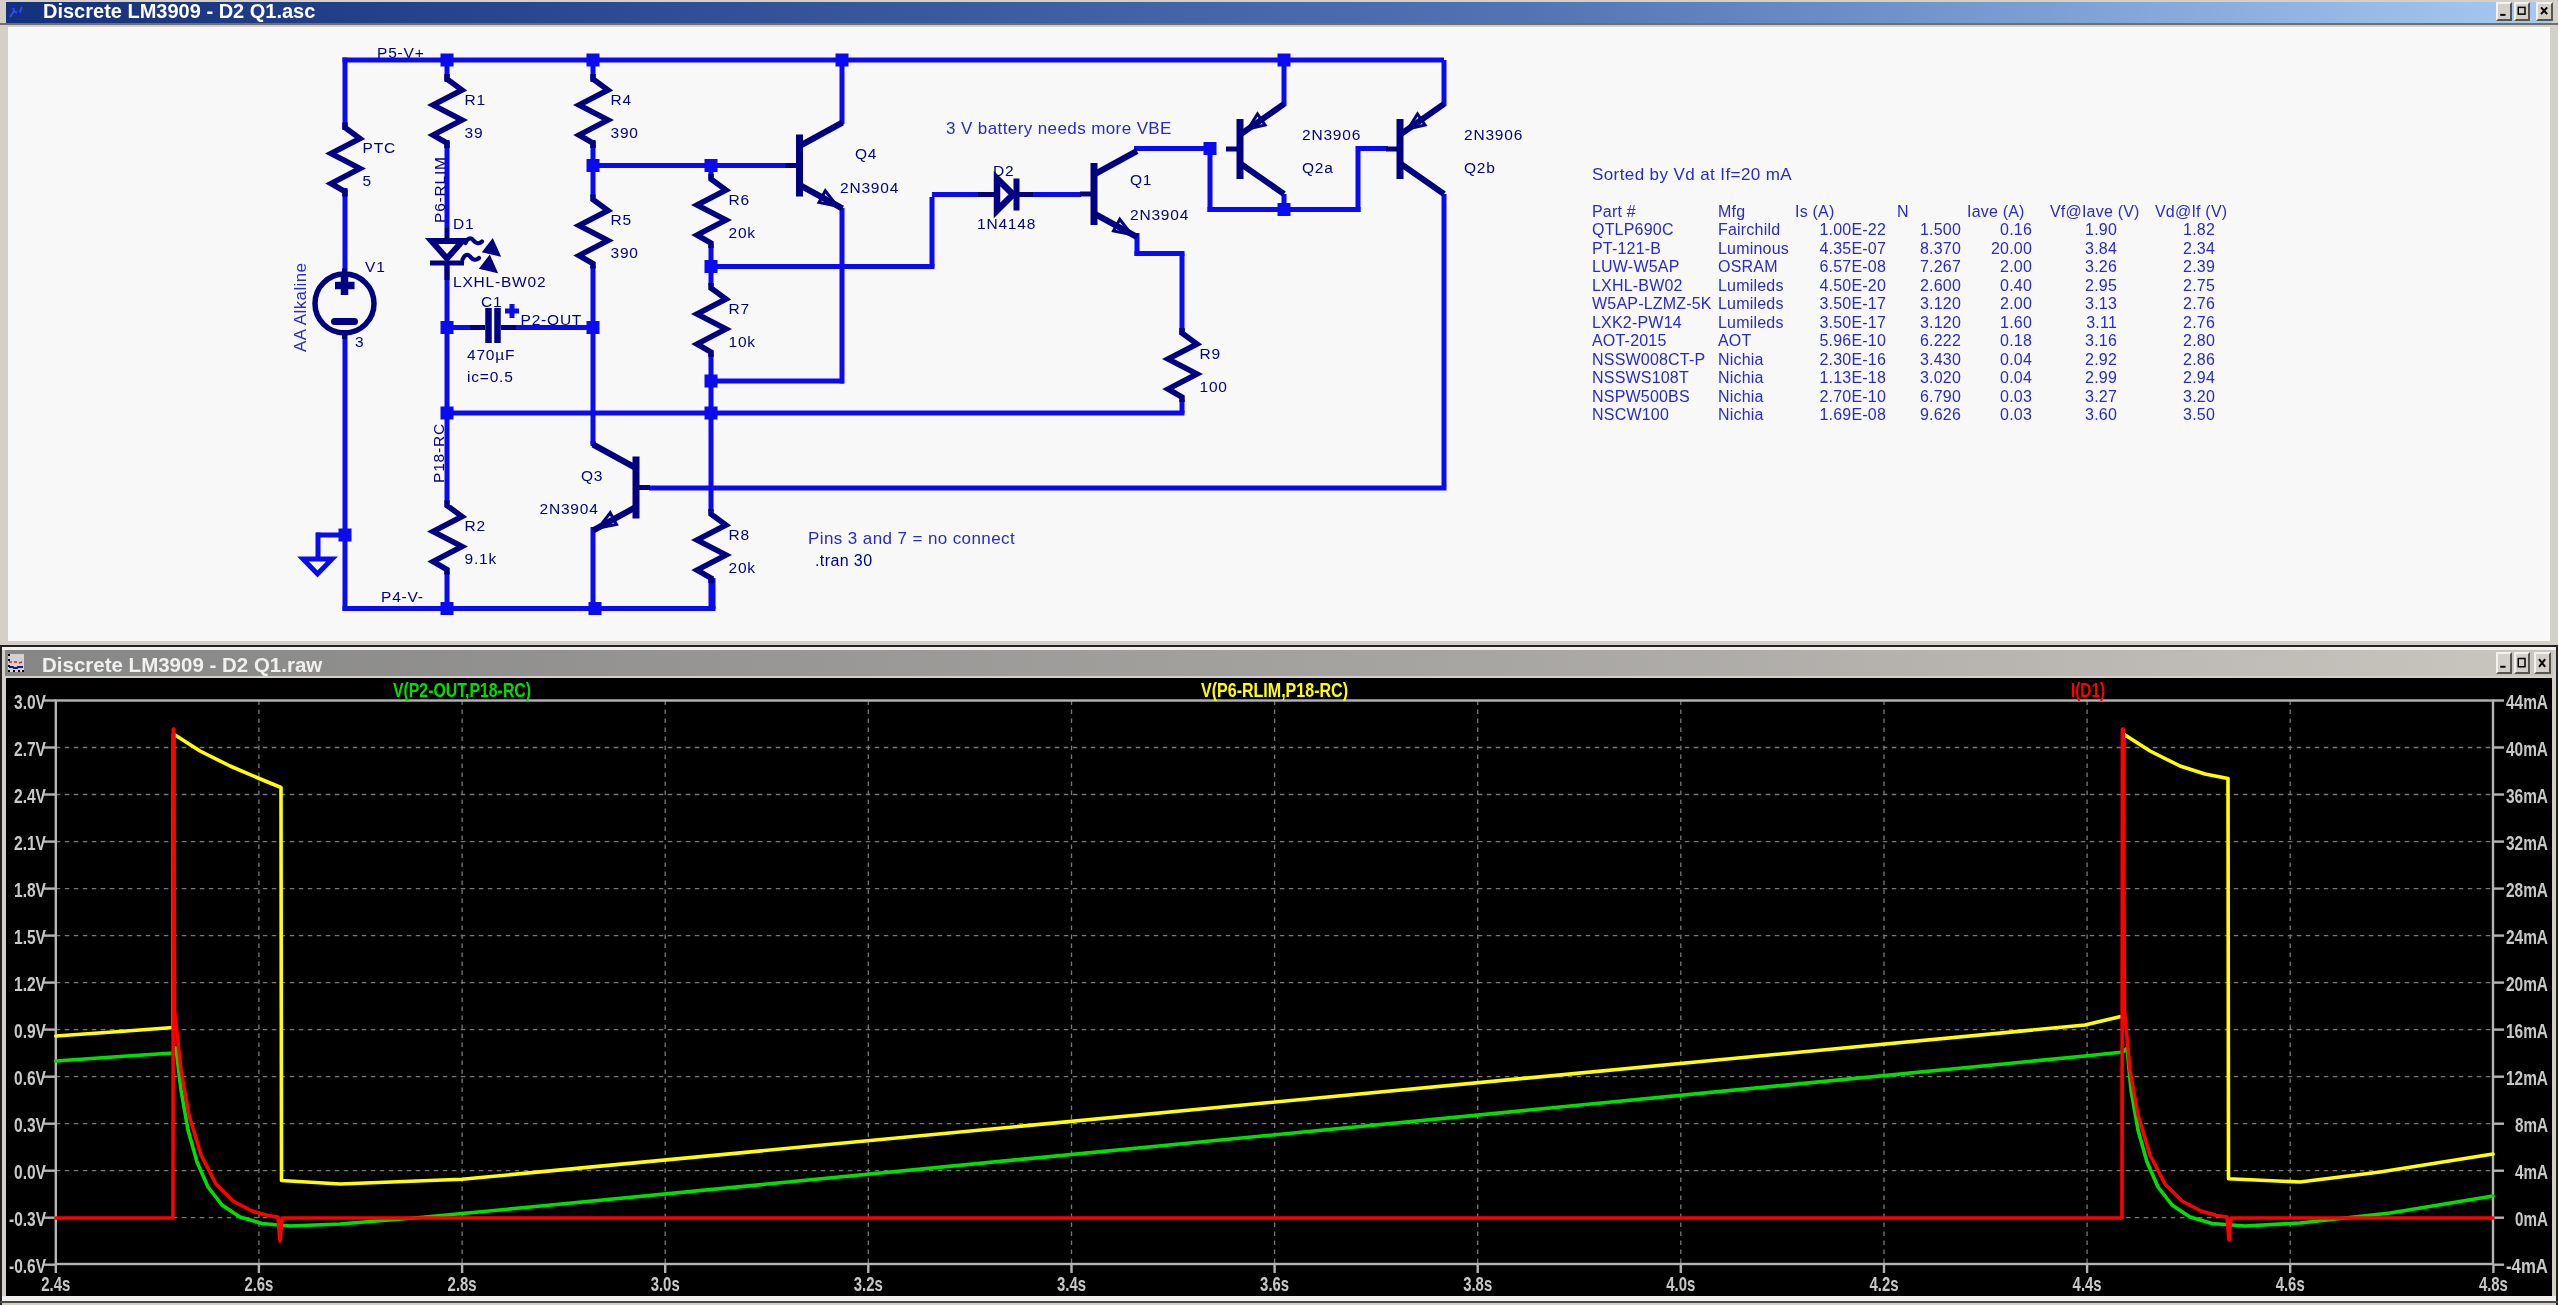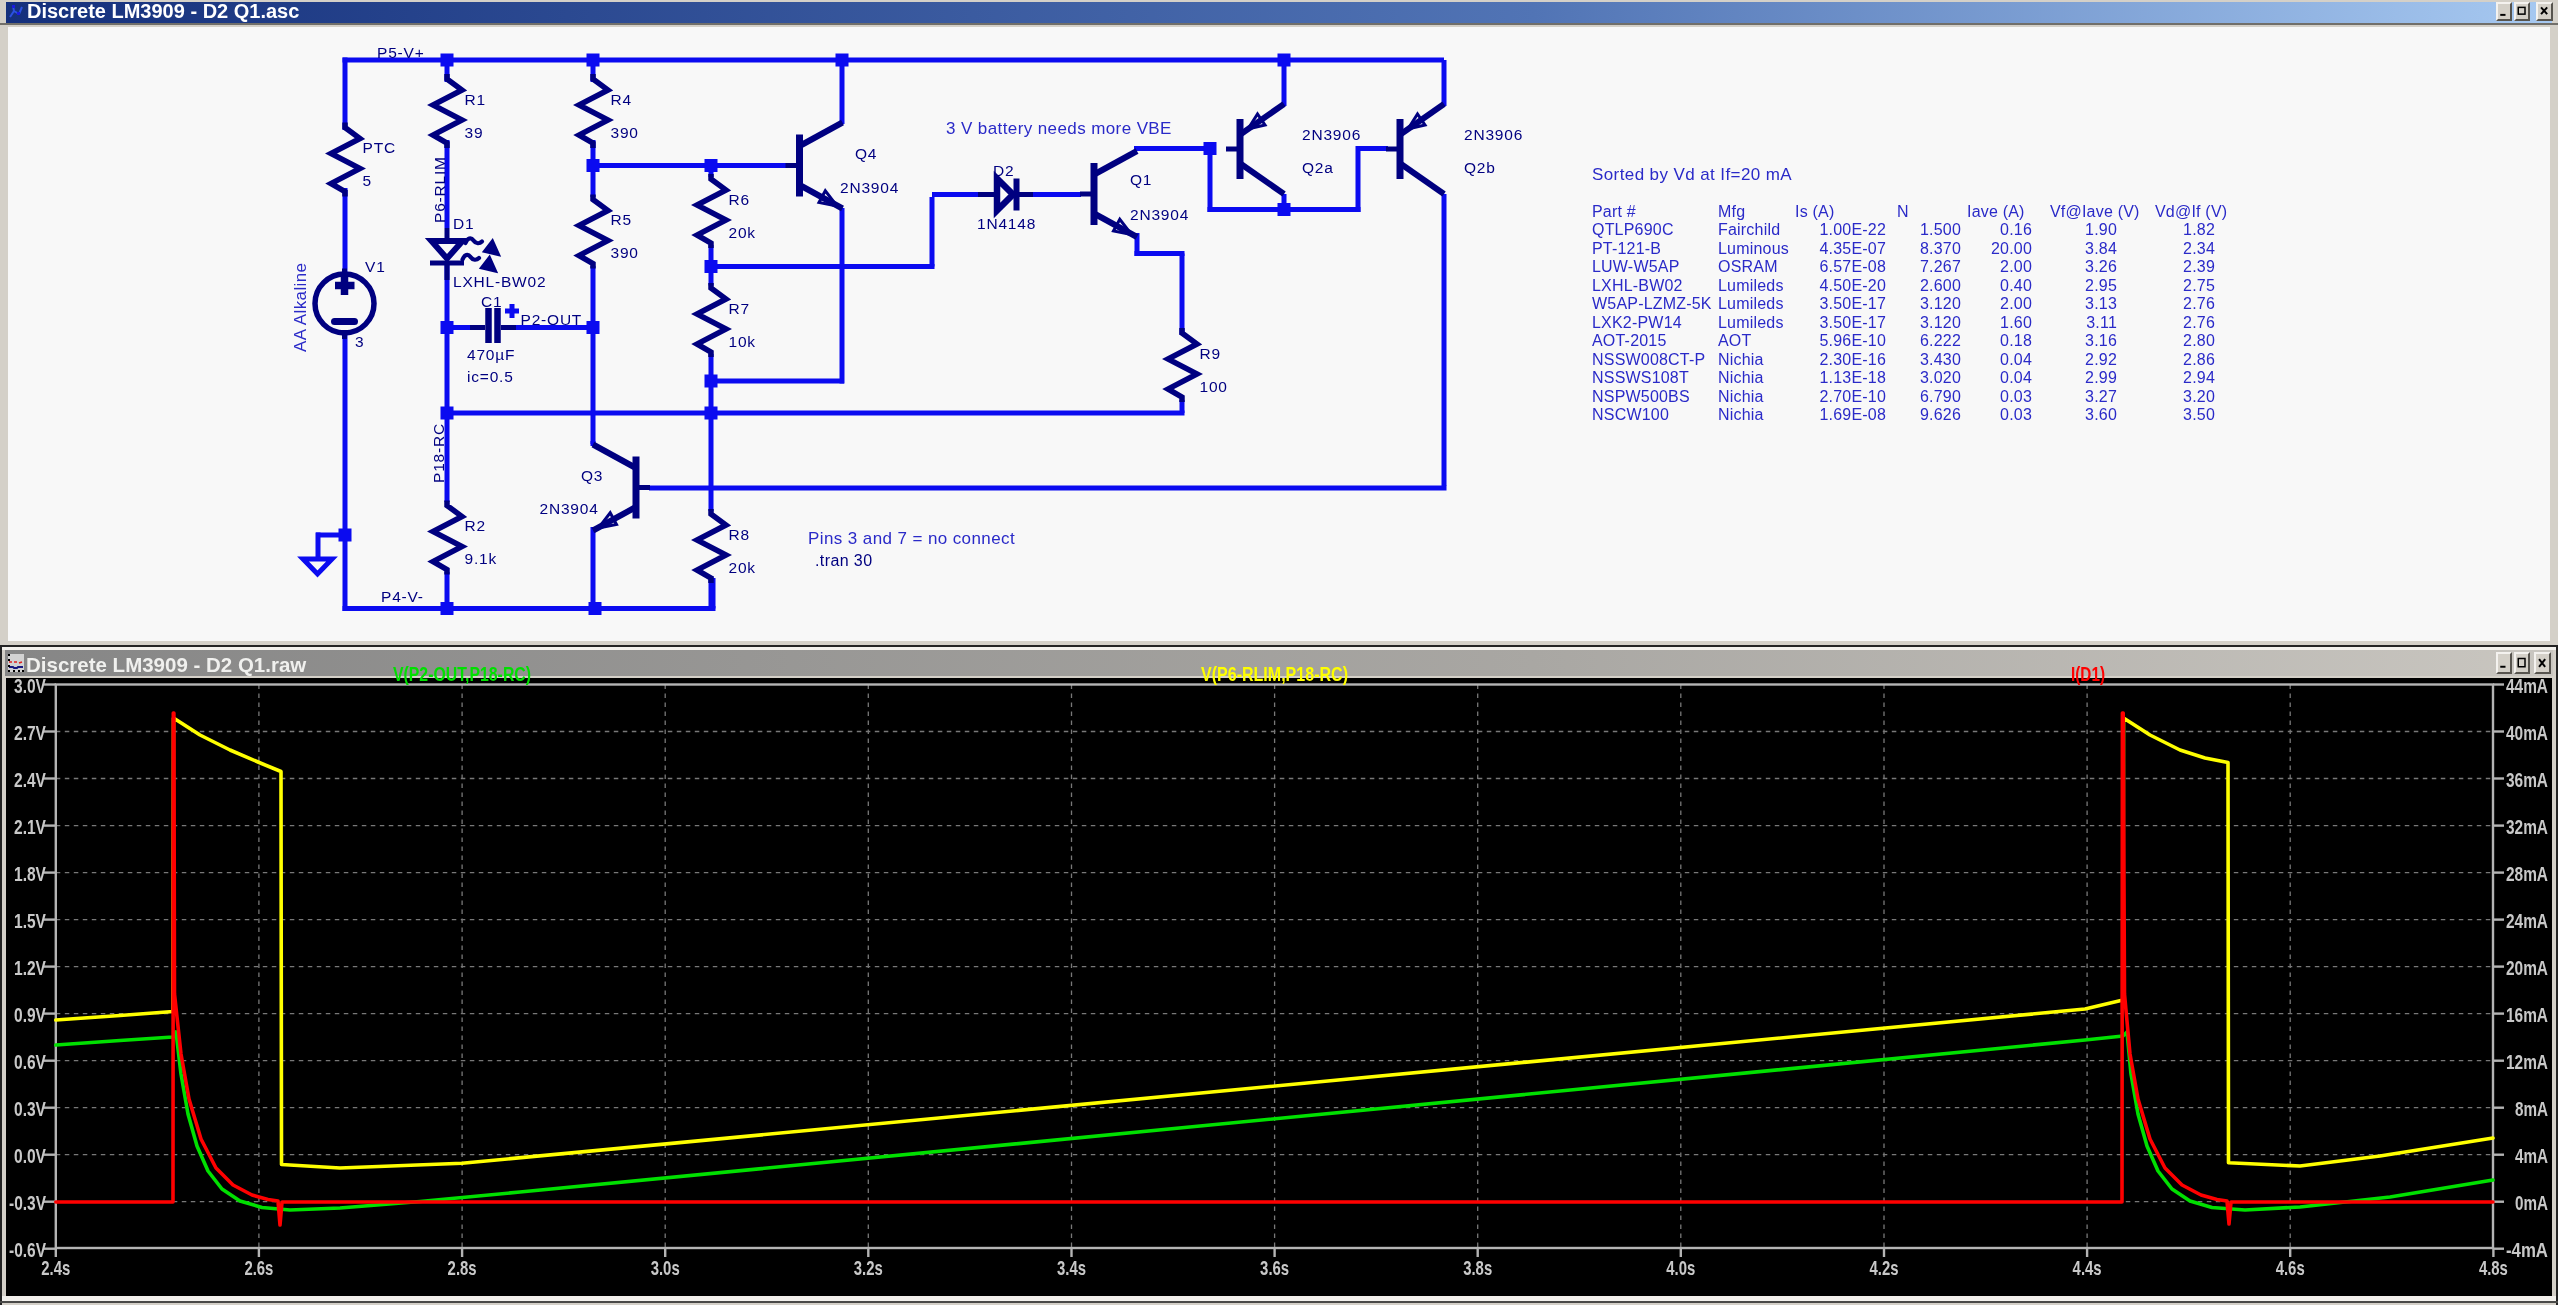--- a/index.html
+++ b/index.html
@@ -1,18 +1,18 @@
 <!DOCTYPE html>
 <html><head><meta charset="utf-8"><title>LTspice</title>
 <style>
 html,body{margin:0;padding:0;background:#d4d0c8;width:2558px;height:1305px;overflow:hidden;
 font-family:"Liberation Sans",sans-serif;}
 .win{position:absolute;left:0;width:2558px;}
 .tb{position:absolute;overflow:hidden;white-space:nowrap;}
-.tt{position:absolute;font-weight:bold;white-space:nowrap;}
+.tt{position:absolute;font-weight:bold;white-space:nowrap;margin-left:16px;}
 .btn{position:absolute;background:#d4d0c8;border-top:2px solid #f4f2ef;border-left:2px solid #f4f2ef;border-right:2px solid #57544e;border-bottom:2px solid #57544e;box-sizing:border-box;}
 .glyph{position:absolute;left:0;top:0;width:100%;height:100%;}
 </style></head>
 <body>
 <div class="win" style="top:0;height:645px;background:#d4d0c8;">
  <div class="tb" style="left:6px;top:2px;right:6px;height:21px;background:linear-gradient(90deg,#15307c 0%,#5174b5 60%,#a7c9f1 100%);"></div>
  <div style="position:absolute;left:8px;top:3px;width:17px;height:17px;"><svg width="17" height="17" viewBox="0 0 17 17">
         <path d="M2,14 L6,8 M6,8 L5,3 M6,8 L11,11 M11,11 L14,4" stroke="#2b51e0" stroke-width="2" fill="none"></path>
         <rect x="4" y="2" width="3" height="3" fill="#1a1adf"></rect>
         <rect x="9" y="9" width="3" height="3" fill="#1a1adf"></rect>
@@ -330,21 +330,21 @@
       <svg class="glyph" viewBox="0 0 16 22">
         <rect x="3" y="5" width="9" height="11" fill="none" stroke="#000" stroke-width="2"></rect>
       </svg>
     </div>
  <div class="btn" style="left:2534px;top:7px;width:17px;height:22px;">
       <svg class="glyph" viewBox="0 0 17 22">
         <path d="M4,6 L12,16 M12,6 L4,16" stroke="#000" stroke-width="2.6"></path>
       </svg>
     </div>
  <div style="position:absolute;left:6px;top:33px;width:2546px;height:619px;background:#000;"></div>
- <div style="position:absolute;left:8px;top:17px;width:2542px;height:619px;"><svg width="2542" height="619" viewBox="8 678 2542 619" font-family="Liberation Sans,sans-serif">
+ <div style="position:absolute;left:8px;top:33px;width:2542px;height:619px;"><svg width="2542" height="619" viewBox="8 678 2542 619" font-family="Liberation Sans,sans-serif">
         <line x1="258.9" y1="700.5" x2="258.9" y2="1264" stroke="#787878" stroke-width="1.3" stroke-dasharray="4.5 4.5"></line>
         <line x1="55.8" y1="747.5" x2="2493" y2="747.5" stroke="#787878" stroke-width="1.3" stroke-dasharray="4.5 4.5"></line>
         <line x1="462.1" y1="700.5" x2="462.1" y2="1264" stroke="#787878" stroke-width="1.3" stroke-dasharray="4.5 4.5"></line>
         <line x1="55.8" y1="794.5" x2="2493" y2="794.5" stroke="#787878" stroke-width="1.3" stroke-dasharray="4.5 4.5"></line>
         <line x1="665.2" y1="700.5" x2="665.2" y2="1264" stroke="#787878" stroke-width="1.3" stroke-dasharray="4.5 4.5"></line>
         <line x1="55.8" y1="841.6" x2="2493" y2="841.6" stroke="#787878" stroke-width="1.3" stroke-dasharray="4.5 4.5"></line>
         <line x1="868.3" y1="700.5" x2="868.3" y2="1264" stroke="#787878" stroke-width="1.3" stroke-dasharray="4.5 4.5"></line>
         <line x1="55.8" y1="888.6" x2="2493" y2="888.6" stroke="#787878" stroke-width="1.3" stroke-dasharray="4.5 4.5"></line>
         <line x1="1071.5" y1="700.5" x2="1071.5" y2="1264" stroke="#787878" stroke-width="1.3" stroke-dasharray="4.5 4.5"></line>
         <line x1="55.8" y1="935.6" x2="2493" y2="935.6" stroke="#787878" stroke-width="1.3" stroke-dasharray="4.5 4.5"></line>

